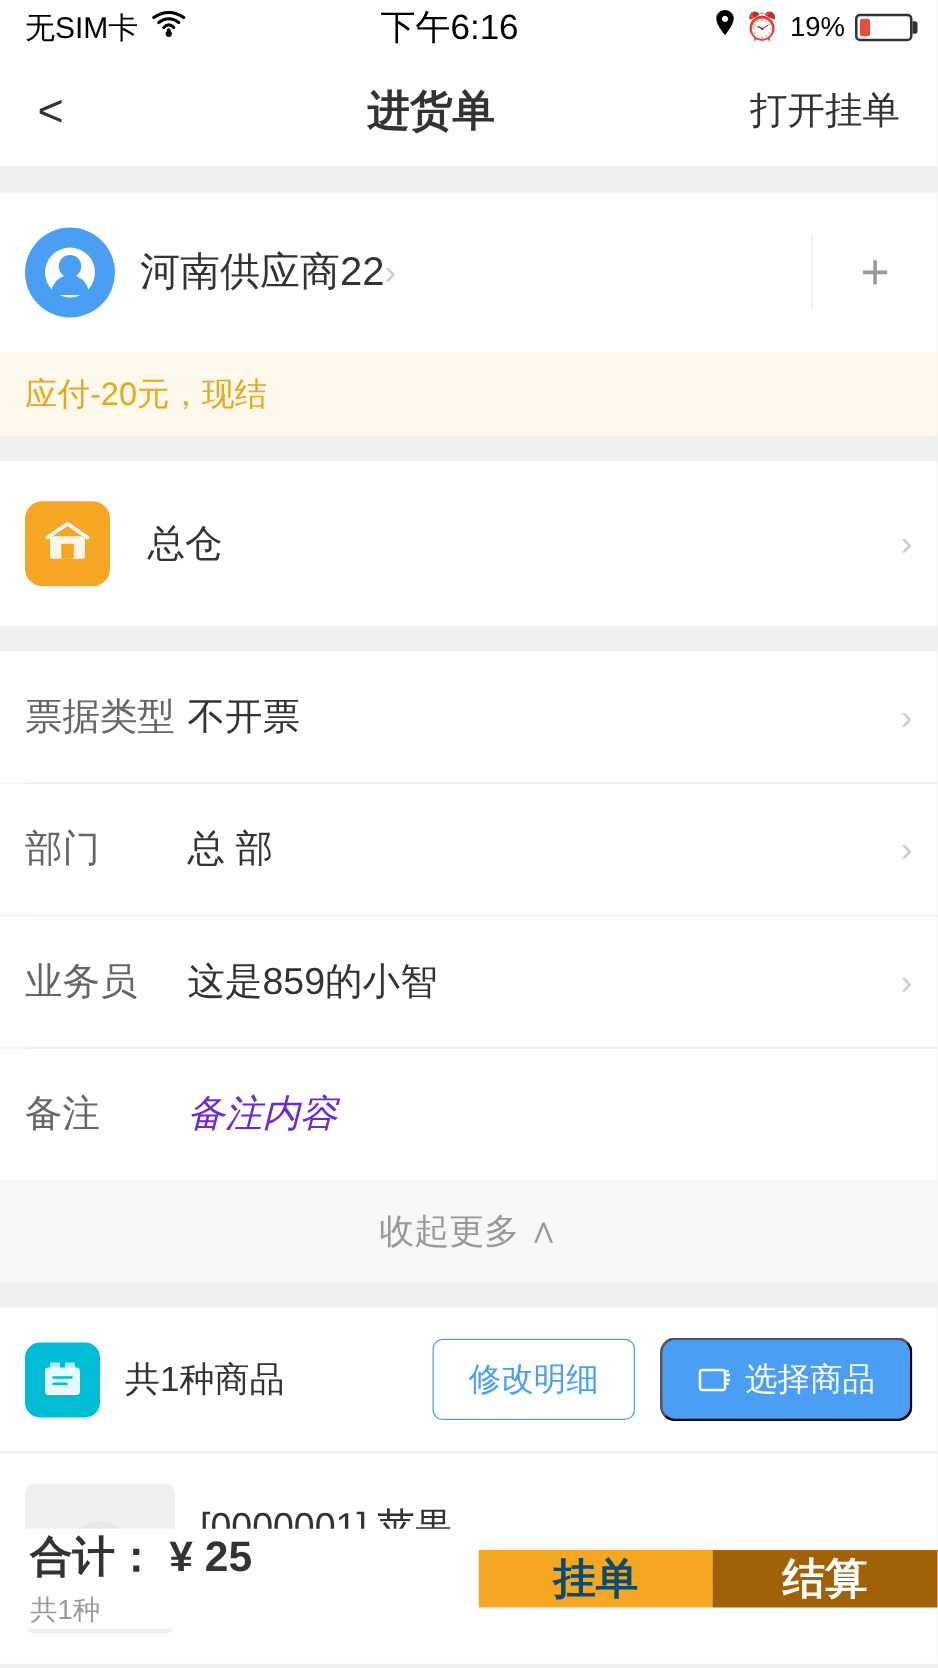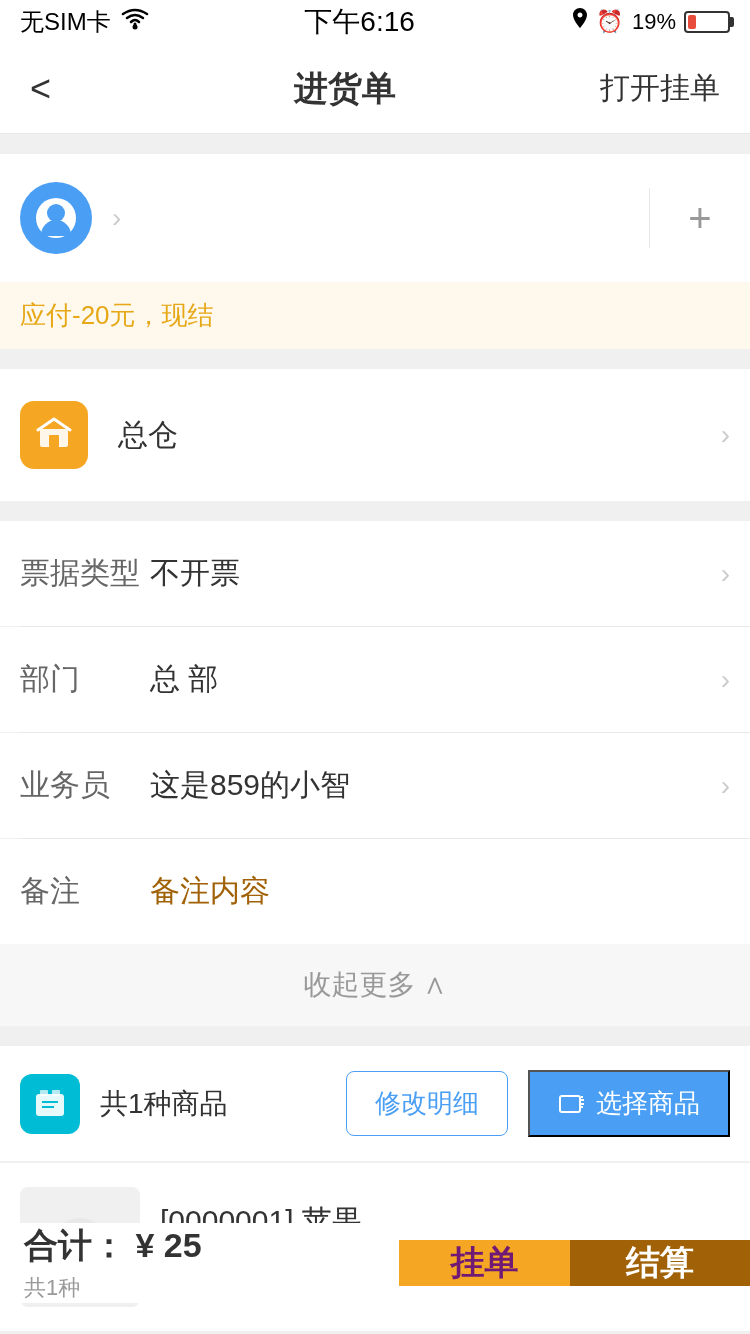--- a/index.html
+++ b/index.html
@@ -192,21 +192,22 @@
       color: #666;
       min-width: 120px;
     }
     .row-item .row-value {
       flex: 1;
       font-size: 30px;
       color: #333;
       padding-left: 10px;
     }
     .row-item .row-value.placeholder {
-      color: #a16207;
+      color: #6d28d9;
+      font-style: italic;
     }
     .row-item .row-arrow {
       font-size: 28px;
       color: #ccc;
     }
 
     
     .warehouse-icon {
       color: #fff;
       font-size: 34px;
@@ -253,21 +254,21 @@
       font-size: 26px;
       padding: 14px 28px;
       border-radius: 8px;
       cursor: pointer;
     }
     .btn-select {
       background: #4a9ff5;
       color: #fff;
       font-size: 26px;
       padding: 14px 28px;
-      border-radius: 0;
+      border-radius: 12px;
       cursor: pointer;
       display: flex;
       align-items: center;
       gap: 10px;
     }
 
     
     .product-item {
       background: #fff;
       display: flex;
@@ -329,27 +330,27 @@
       font-size: 34px;
       color: #333;
       font-weight: 600;
     }
     .bottom-total-count {
       font-size: 22px;
       color: #999;
       margin-top: 4px;
     }
     .btn-hang {
-      width: 171px;
+      width: 187px;
       background: #f5a623;
       display: flex;
       align-items: center;
       justify-content: center;
       font-size: 34px;
-      color: #701a75;
+      color: #0c4a6e;
       font-weight: 600;
       cursor: pointer;
     }
     .btn-checkout {
       width: 180px;
       background: #a16207;
       display: flex;
       align-items: center;
       justify-content: center;
       font-size: 34px;
@@ -402,20 +403,21 @@
 
 <div class="page-content">
 
   <div class="section-gap"></div>
 
   <div class="supplier-section">
     <div class="supplier-main">
       <div class="supplier-avatar">
         <div class="supplier-avatar-inner"></div>
       </div>
+      <span class="supplier-name">河南供应商22</span>
       <span class="supplier-arrow">›</span>
     </div>
     <div class="supplier-divider"></div>
     <div class="supplier-add">+</div>
   </div>
 
   <div class="notice-bar">
     <span>应付-20元，现结</span>
   </div>
 

